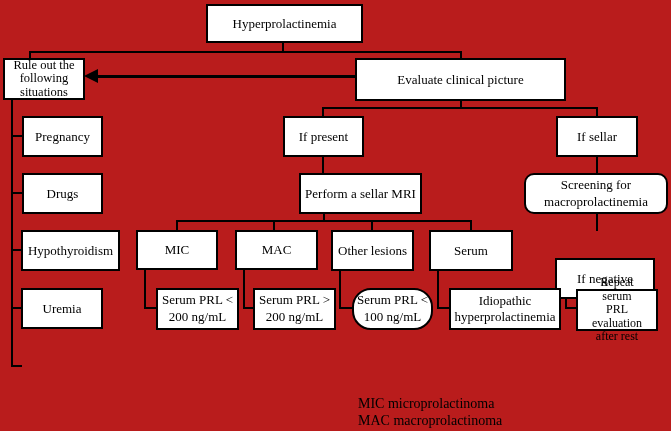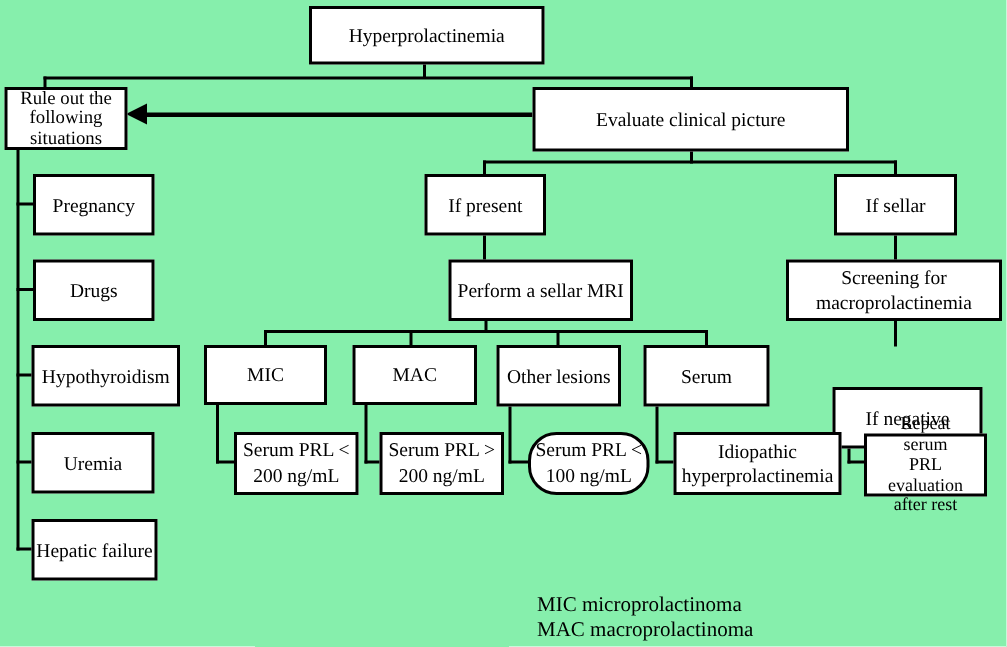--- a/index.html
+++ b/index.html
@@ -1,19 +1,19 @@
 <!DOCTYPE html>
 <html><head>
 <meta charset="utf-8">
 <style>
   html,body{margin:0;padding:0;background:#fff;}
   .canvas{
     position:relative;
     width:671px;height:431px;
-    background:#86efac;
+    background:#b91c1c;
     font-family:"Liberation Serif", serif;
     color:#000;
     overflow:hidden;
   }
   .node{
     position:absolute;
     box-sizing:border-box;
     border:2px solid #000;
     background:#fff;
     display:flex;
@@ -95,27 +95,26 @@
   <div class="ln h" style="left:565px;top:307px;width:12px;"></div>
 
   <div class="node nw" style="left:206px;top:4px;width:157px;height:39px;">Hyperprolactinemia</div>
   <div class="node fs12" style="left:3px;top:58px;width:82px;height:42px;">Rule out the following situations</div>
   <div class="node nw" style="left:355px;top:58px;width:211px;height:43px;">Evaluate clinical picture</div>
 
   <div class="node nw" style="left:22px;top:116px;width:81px;height:41px;">Pregnancy</div>
   <div class="node nw" style="left:22px;top:173px;width:81px;height:41px;">Drugs</div>
   <div class="node nw" style="left:21px;top:230px;width:99px;height:41px;">Hypothyroidism</div>
   <div class="node nw" style="left:21px;top:288px;width:82px;height:41px;">Uremia</div>
-  <div class="node nw" style="left:21px;top:346px;width:84px;height:41px;">Hepatic failure</div>
 
   <div class="node nw" style="left:283px;top:116px;width:81px;height:41px;">If present</div>
   <div class="node nw" style="left:556px;top:116px;width:82px;height:41px;">If sellar</div>
 
   <div class="node nw" style="left:263px;top:173px;width:123px;height:41px;margin-left:36px;">Perform a sellar MRI</div>
-  <div class="node" style="left:524px;top:173px;width:144px;height:41px;line-height:1.25;">Screening for macroprolactinemia</div>
+  <div class="node" style="left:524px;top:173px;width:144px;height:41px;line-height:1.25;border-radius:10px;">Screening for macroprolactinemia</div>
 
   <div class="node nw" style="left:136px;top:230px;width:82px;height:40px;">MIC</div>
   <div class="node nw" style="left:235px;top:230px;width:83px;height:40px;">MAC</div>
   <div class="node nw" style="left:331px;top:230px;width:83px;height:41px;">Other lesions</div>
   <div class="node nw" style="left:429px;top:230px;width:84px;height:41px;">Serum</div>
   <div class="node nw" style="left:555px;top:230px;width:100px;height:41px;margin-top:28px;">If negative</div>
 
   <div class="node lh13" style="left:156px;top:288px;width:83px;height:42px;">Serum PRL &lt; 200 ng/mL</div>
   <div class="node lh13" style="left:253px;top:288px;width:83px;height:42px;">Serum PRL &gt; 200 ng/mL</div>
   <div class="node lh13" style="left:352px;top:288px;width:81px;height:42px;border-radius:19px;">Serum PRL &lt; 100 ng/mL</div>

